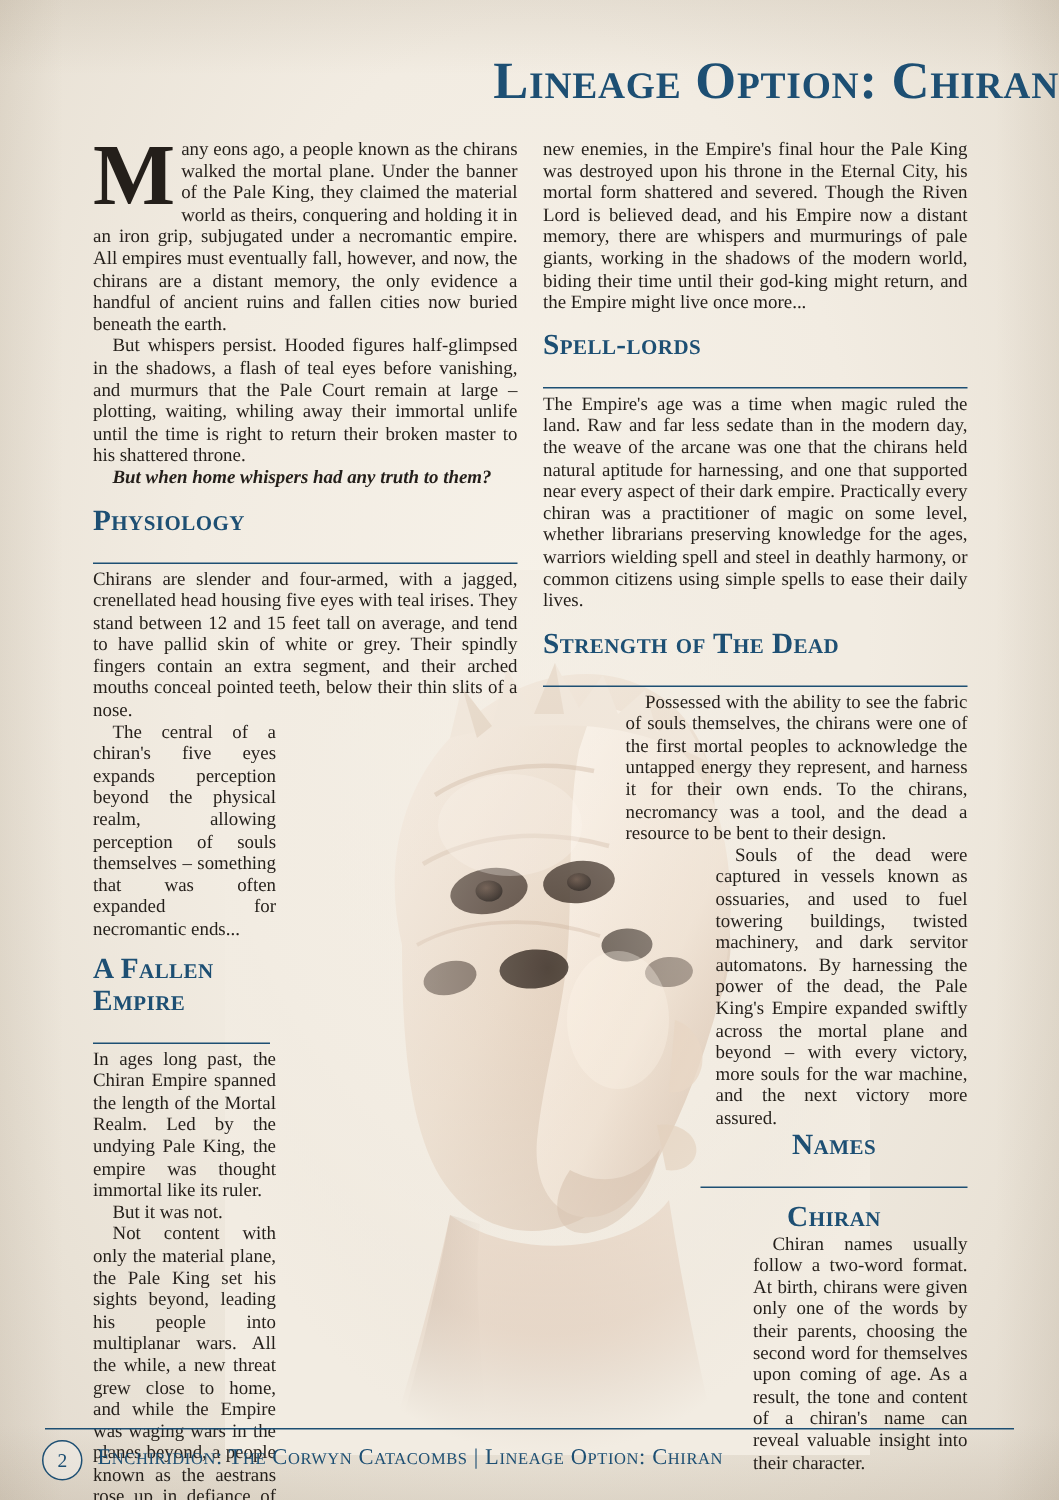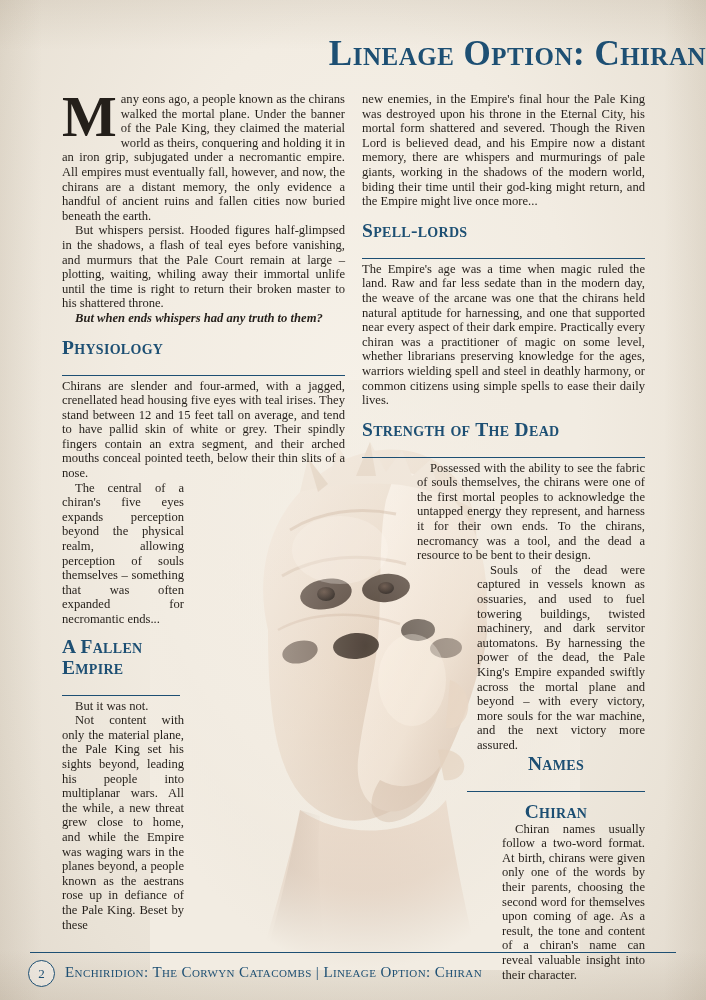--- a/index.html
+++ b/index.html
@@ -222,28 +222,29 @@
     <ellipse cx="190" cy="170" rx="48" ry="34" fill="#fffaf3" opacity="0.3"></ellipse>
 
     <rect x="0" y="0" width="430" height="590" fill="url(#haze)"></rect>
   </svg>
 
   <div class="title">Lineage Option: Chiran</div>
 
   <div class="col col-left">
     <p class="noindent"><span class="dropcap">M</span><span>any eons ago, a people known as the chirans walked the mortal plane. Under the banner of the Pale King, they claimed the material world as theirs, conquering and holding it in an iron grip, subjugated under a necromantic empire. All empires must eventually fall, however, and now, the chirans are a distant memory, the only evidence a handful of ancient ruins and fallen cities now buried beneath the earth.</span></p>
     <p>But whispers persist. Hooded figures half-glimpsed in the shadows, a flash of teal eyes before vanishing, and murmurs that the Pale Court remain at large – plotting, waiting, whiling away their immortal unlife until the time is right to return their broken master to his shattered throne.</p>
-    <p class="italic-line">But when ends whispers had any truth to them?</p>
+    <p class="italic-line">But when home whispers had any truth to them?</p>
 
     <h2>Physiology</h2>
     <p class="noindent">Chirans are slender and four-armed, with a jagged, crenellated head housing five eyes with teal irises. They stand between 12 and 15 feet tall on average, and tend to have pallid skin of white or grey. Their spindly fingers contain an extra segment, and their arched mouths conceal pointed teeth, below their thin slits of a nose.</p>
     <p class="narrow-a">The central of a chiran's five eyes expands perception beyond the physical realm, allowing perception of souls themselves – something that was often expanded for necromantic ends...</p>
 
     <h2 class="narrow-b tight" style="border-bottom:none; margin-bottom:0; padding-bottom:0;">A Fallen</h2>
     <h2 class="narrow-b" style="margin-top:0;">Empire</h2>
+    <p class="noindent narrow-c">In ages long past, the Chiran Empire spanned the length of the Mortal Realm. Led by the undying Pale King, the empire was thought immortal like its ruler.</p>
     <p class="narrow-c">But it was not.</p>
     <p class="narrow-c">Not content with only the material plane, the Pale King set his sights beyond, leading his people into multiplanar wars. All the while, a new threat grew close to home, and while the Empire was waging wars in the planes beyond, a people known as the aestrans rose up in defiance of the Pale King. Beset by these</p>
   </div>
 
   <div class="col col-right">
     <p class="noindent">new enemies, in the Empire's final hour the Pale King was destroyed upon his throne in the Eternal City, his mortal form shattered and severed. Though the Riven Lord is believed dead, and his Empire now a distant memory, there are whispers and murmurings of pale giants, working in the shadows of the modern world, biding their time until their god-king might return, and the Empire might live once more...</p>
 
     <h2>Spell-lords</h2>
     <p class="noindent">The Empire's age was a time when magic ruled the land. Raw and far less sedate than in the modern day, the weave of the arcane was one that the chirans held natural aptitude for harnessing, and one that supported near every aspect of their dark empire. Practically every chiran was a practitioner of magic on some level, whether librarians preserving knowledge for the ages, warriors wielding spell and steel in deathly harmony, or common citizens using simple spells to ease their daily lives.</p>
 

